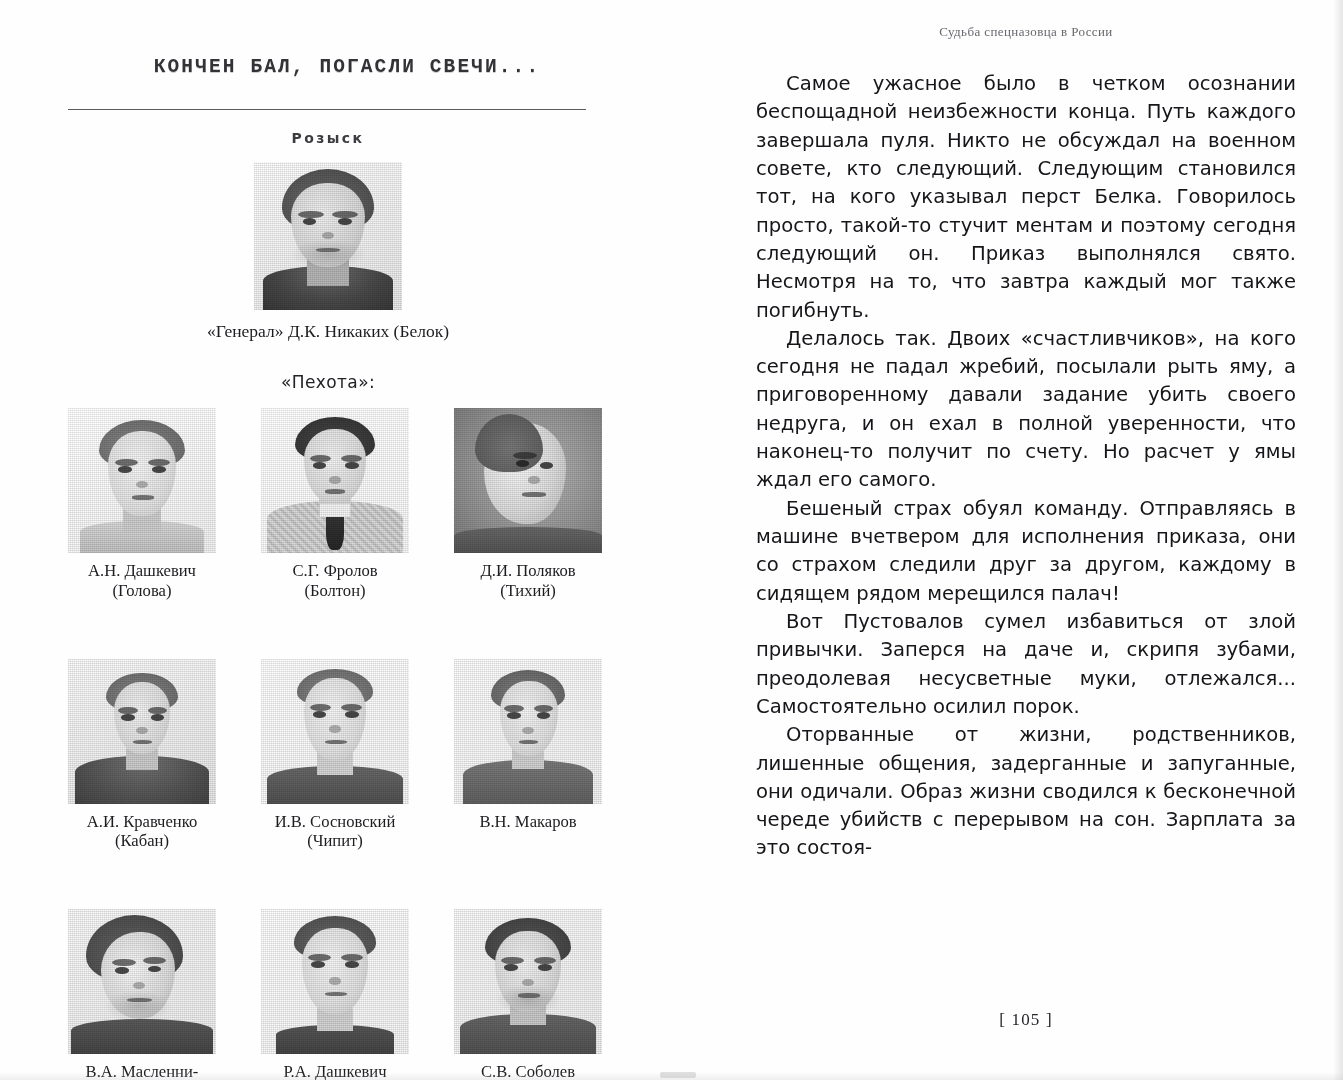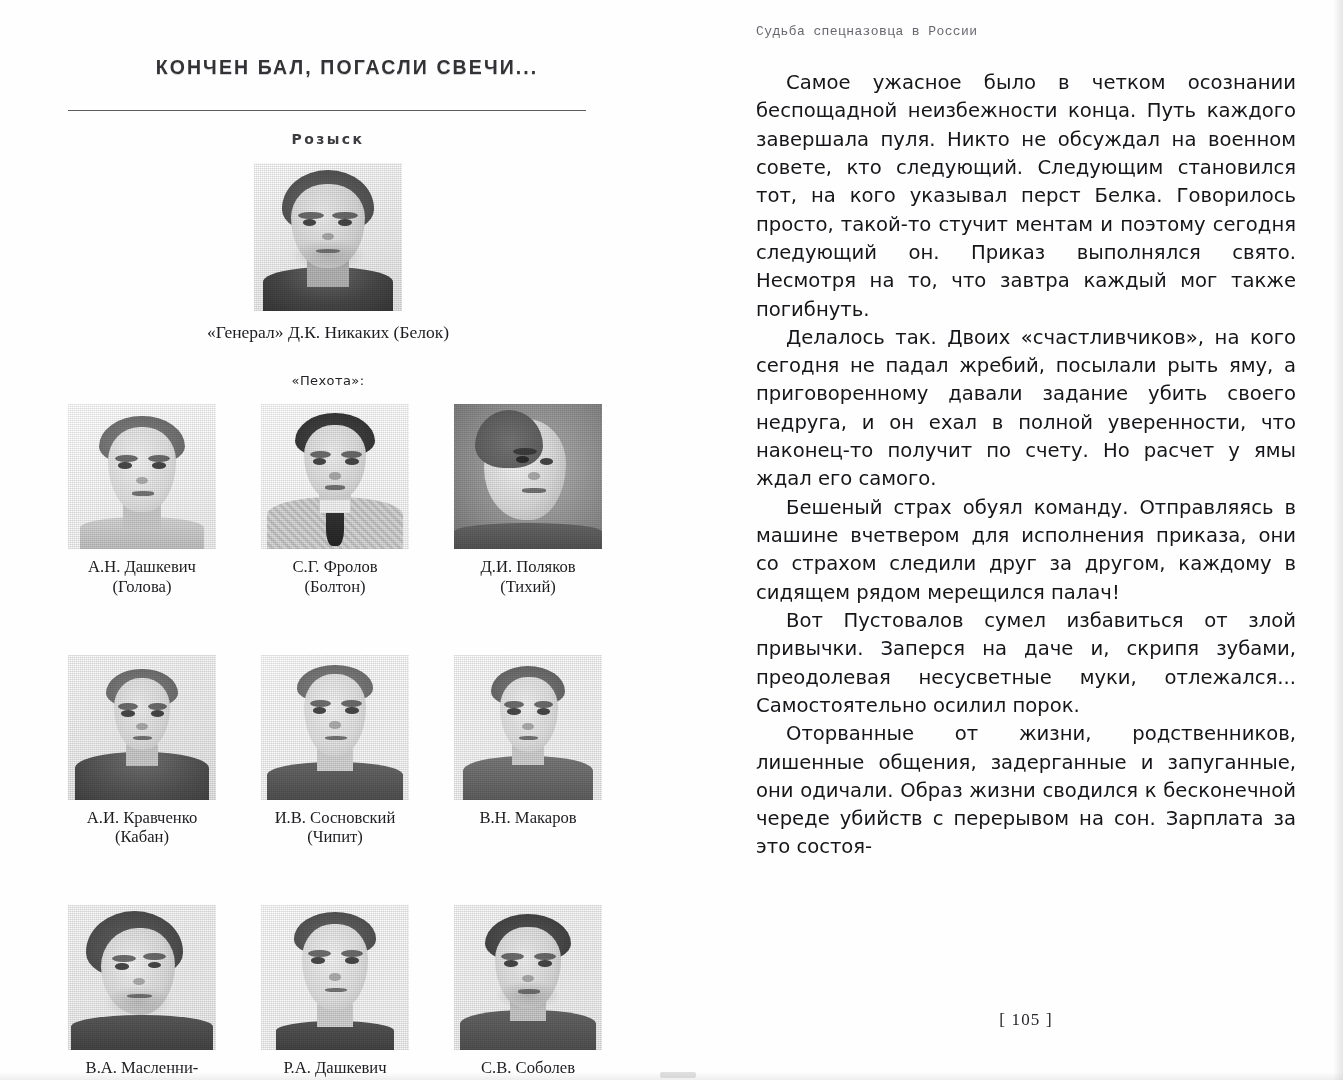--- a/index.html
+++ b/index.html
@@ -49,21 +49,21 @@
 
   
   #left-col {
     position: absolute;
     left: 68px;
     top: 56px;
     width: 520px;
   }
 
   .chapter-title {
-    font-family: Liberation Sans, sans-serif;
+    font-family: Liberation Mono, monospace;
     font-weight: bold;
     font-size: 19.5px;
     letter-spacing: 2.1px;
     color: #333337;
     text-align: center;
     white-space: nowrap;
     
     text-shadow:
        0.7px 0 0 rgba(255,255,255,0.85),
       -0.7px 0 0 rgba(255,255,255,0.55),
@@ -132,21 +132,21 @@
     font-family: "Liberation Serif", serif;
     font-size: 17.5px;
     color: #1d1d21;
     text-align: center;
     line-height: 1.16;
   }
   .cap-general { margin-top: 11px; font-size: 17.5px; }
 
   .pehota {
     font-family: "DejaVu Sans", sans-serif;
-    font-size: 13px;
+    font-size: 17px;
     color: #232327;
     text-align: center;
     margin-top: 31px;
     letter-spacing: .4px;
   }
 
   
   .grid {
     margin-top: 16px;
     display: grid;
@@ -165,23 +165,24 @@
   .cell.r3 .cap { margin-bottom: 0; }
 
   
   #right-col {
     position: absolute;
     left: 756px;
     top: 24px;
     width: 540px;
   }
   .running-head {
-    font-family: Liberation Mono, monospace;
+    font-family: Liberation Serif, serif;
     font-size: 13px;
     color: #5a5a62;
+    text-align: center;
     letter-spacing: .4px;
     opacity: .92;
   }
   .body-text { margin-top: 30px; }
   .body-text p {
     font-family: "DejaVu Sans", sans-serif;
     font-size: 19.6px;
     line-height: 1.445;
     color: #16161a;
     text-align: justify;

